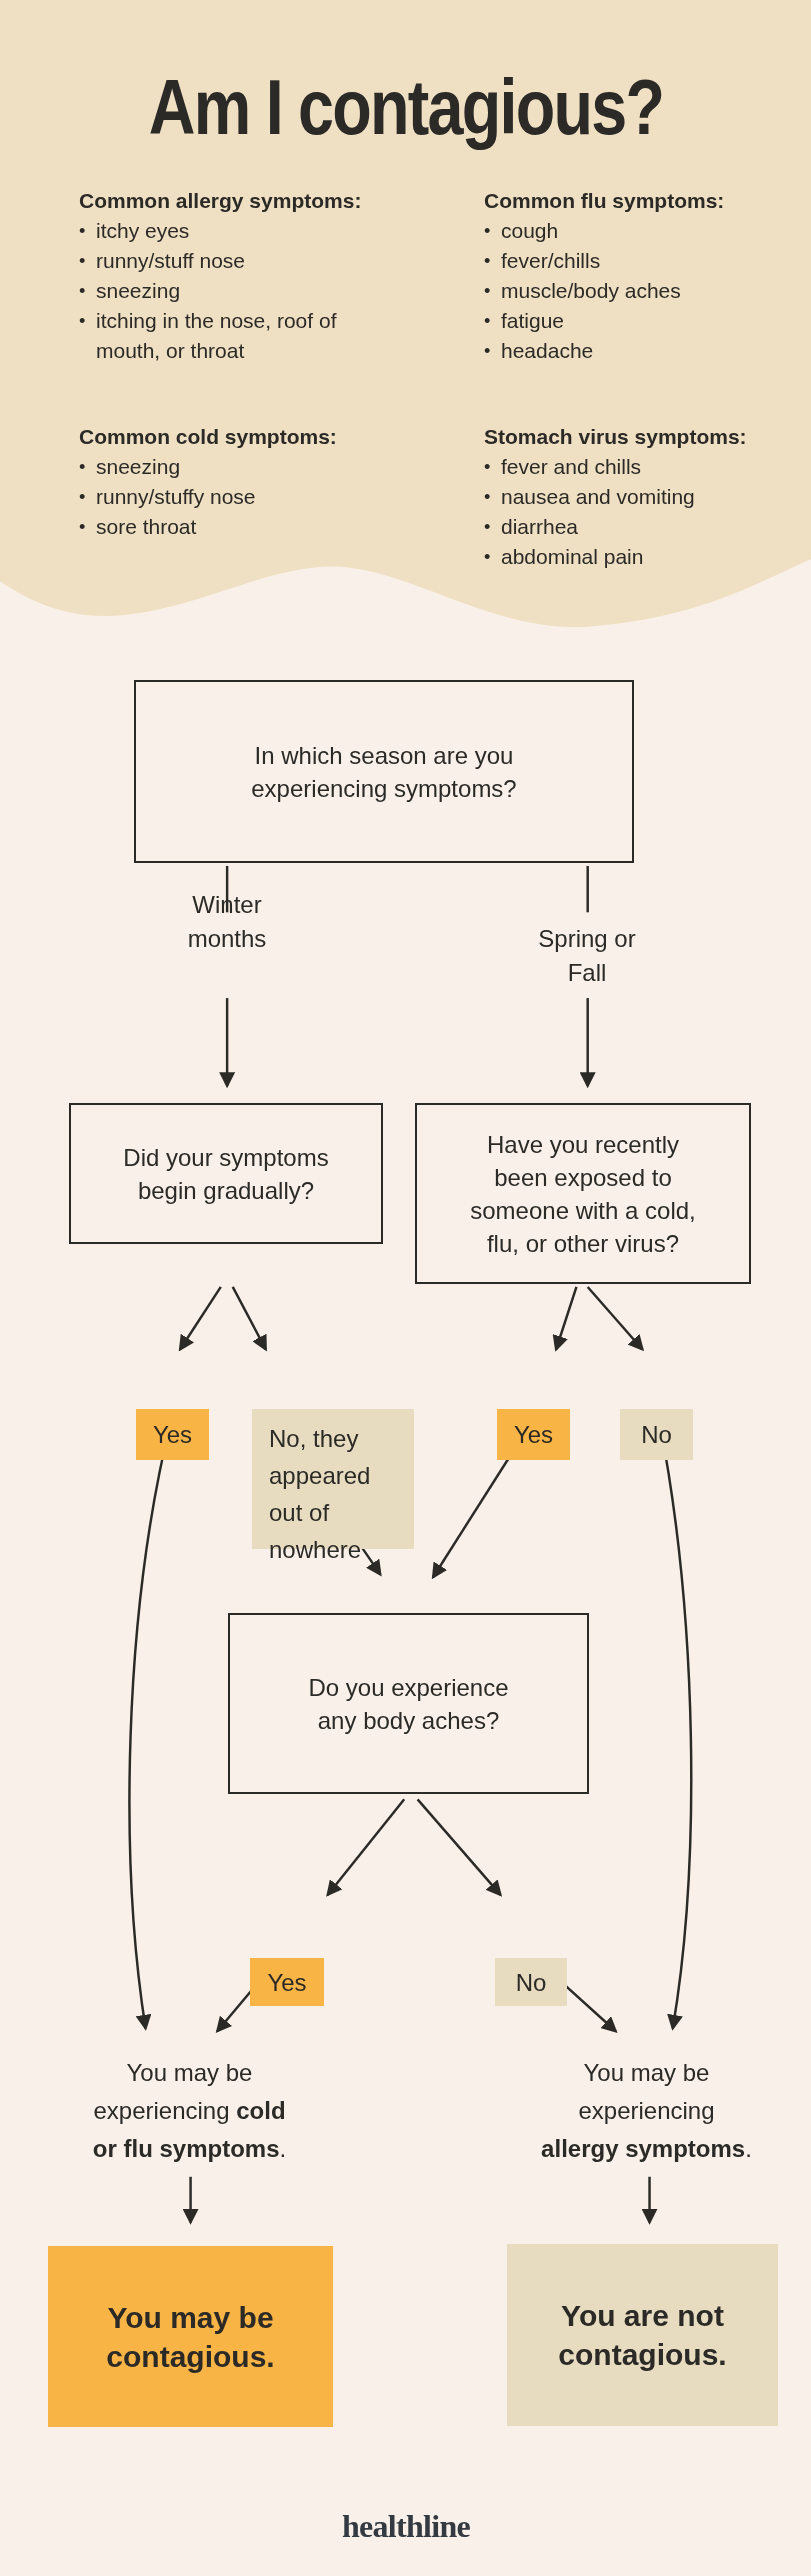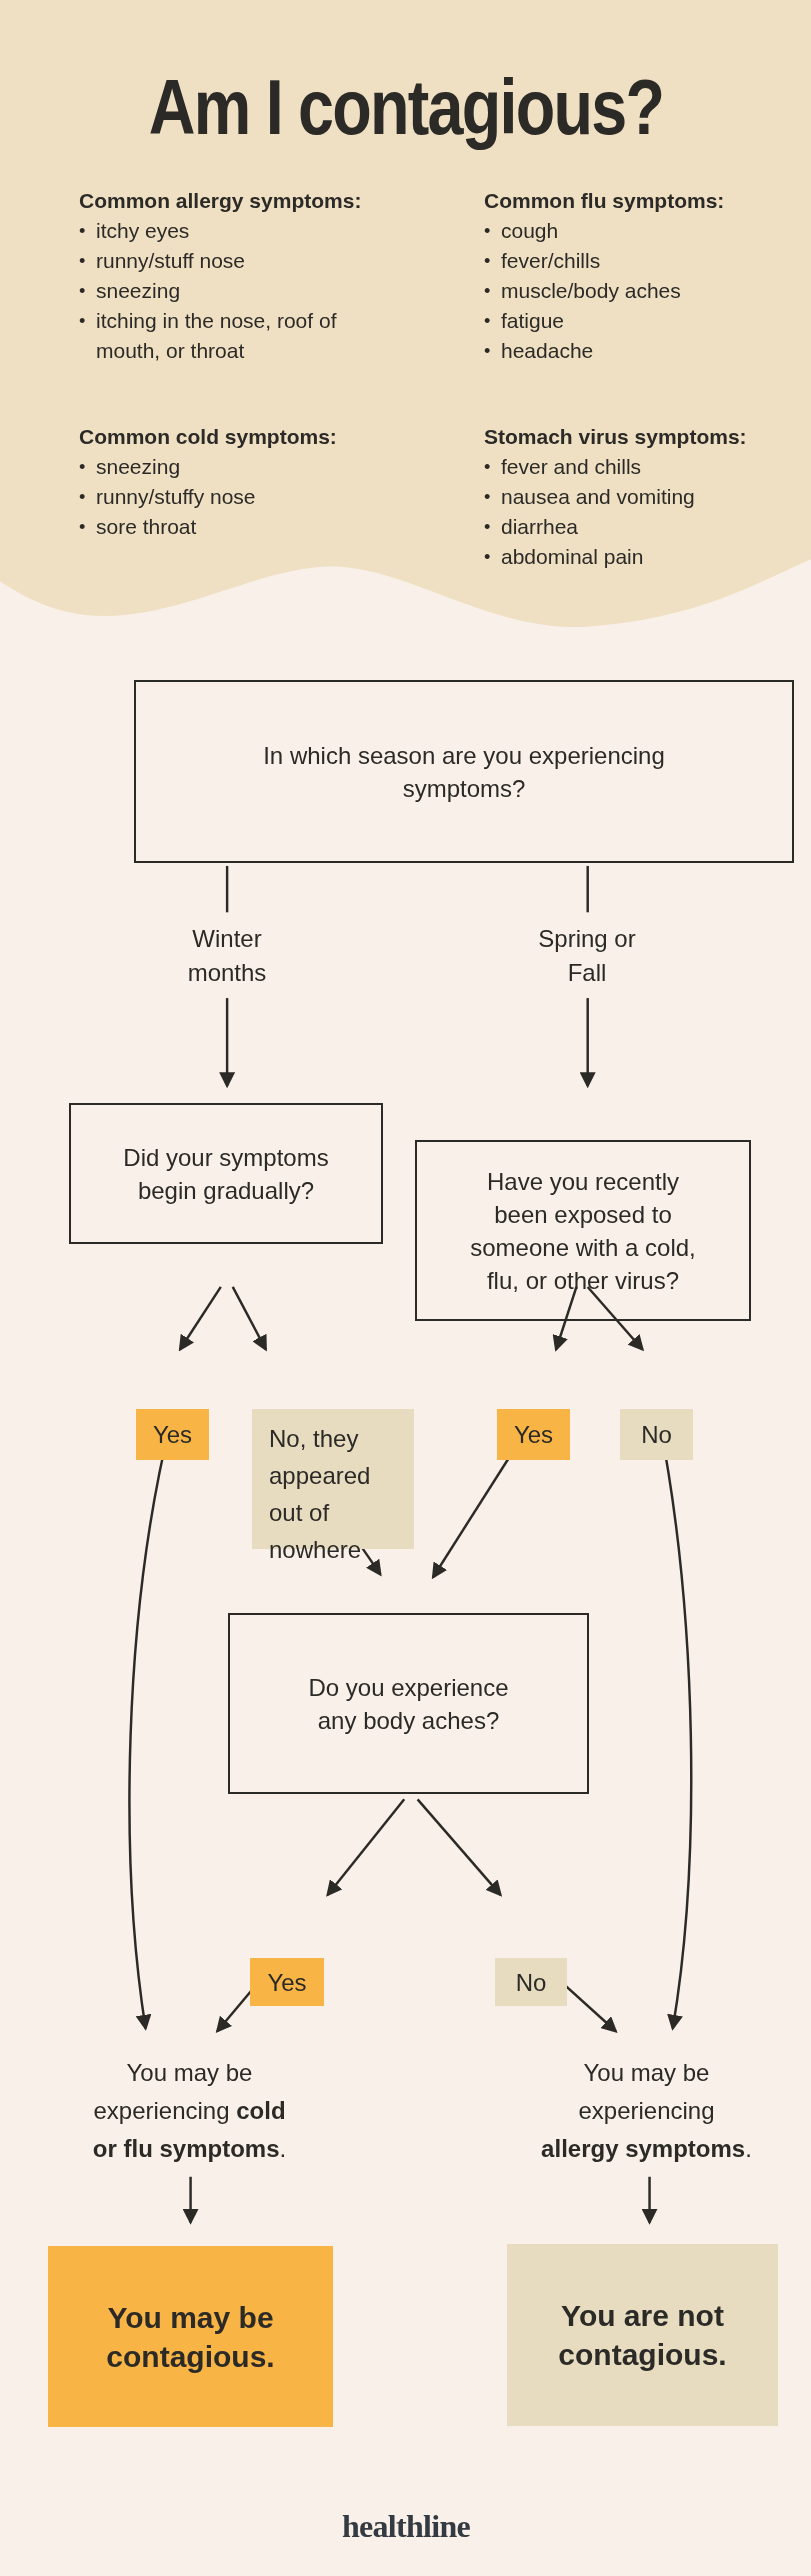--- a/index.html
+++ b/index.html
@@ -185,27 +185,27 @@
       <path d="M938 2022 C992 2300 997 2650 957 2886" marker-end="url(#arrow)"></path>
       <path d="M575 2560 L466 2696" marker-end="url(#arrow)"></path>
       <path d="M594 2560 L712 2696" marker-end="url(#arrow)"></path>
       <path d="M388 2796 L309 2890" marker-end="url(#arrow)"></path>
       <path d="M772 2796 L876 2890" marker-end="url(#arrow)"></path>
       <path d="M271 3097 V3162" marker-end="url(#arrow)"></path>
       <path d="M924 3097 V3162" marker-end="url(#arrow)"></path>
     </g>
   </svg>
 
-  <div class="qbox" style="left:134px;top:680px;width:660px;height:183px;padding:17px 98px">In which season are you experiencing symptoms?</div>
-
-  <div class="blabel" style="left:180px;top:922px;width:94px">Winter months</div>
+  <div class="qbox" style="left:134px;top:680px;width:500px;height:183px;padding:17px 98px">In which season are you experiencing symptoms?</div>
+
+  <div class="blabel" style="left:180px;top:888px;width:94px">Winter months</div>
   <div class="blabel" style="left:531px;top:922px;width:112px">Spring or Fall</div>
 
   <div class="qbox" style="left:69px;top:1103px;width:314px;height:141px;padding:0 29.5px">Did your symptoms begin gradually?</div>
-  <div class="qbox" style="left:415px;top:1140px;width:336px;height:181px;padding:8px 51px">Have you recently been exposed to someone with a cold, flu, or other virus?</div>
+  <div class="qbox" style="left:415px;top:1103px;width:336px;height:181px;padding:8px 51px">Have you recently been exposed to someone with a cold, flu, or other virus?</div>
 
   <div class="chip orange" style="left:136px;top:1364px;width:73px;height:51px">Yes</div>
   <div class="chip tan longno" style="left:252px;top:1364px;width:162px;height:140px">No, they appeared out of nowhere</div>
   <div class="chip orange" style="left:497px;top:1364px;width:73px;height:51px">Yes</div>
   <div class="chip tan" style="left:620px;top:1364px;width:73px;height:51px">No</div>
 
   <div class="qbox" style="left:228px;top:1613px;width:361px;height:181px;padding:3px 68px">Do you experience any body aches?</div>
 
   <div class="chip orange" style="left:250px;top:1913px;width:74px;height:48px">Yes</div>
   <div class="chip tan" style="left:495px;top:1913px;width:72px;height:48px">No</div>

